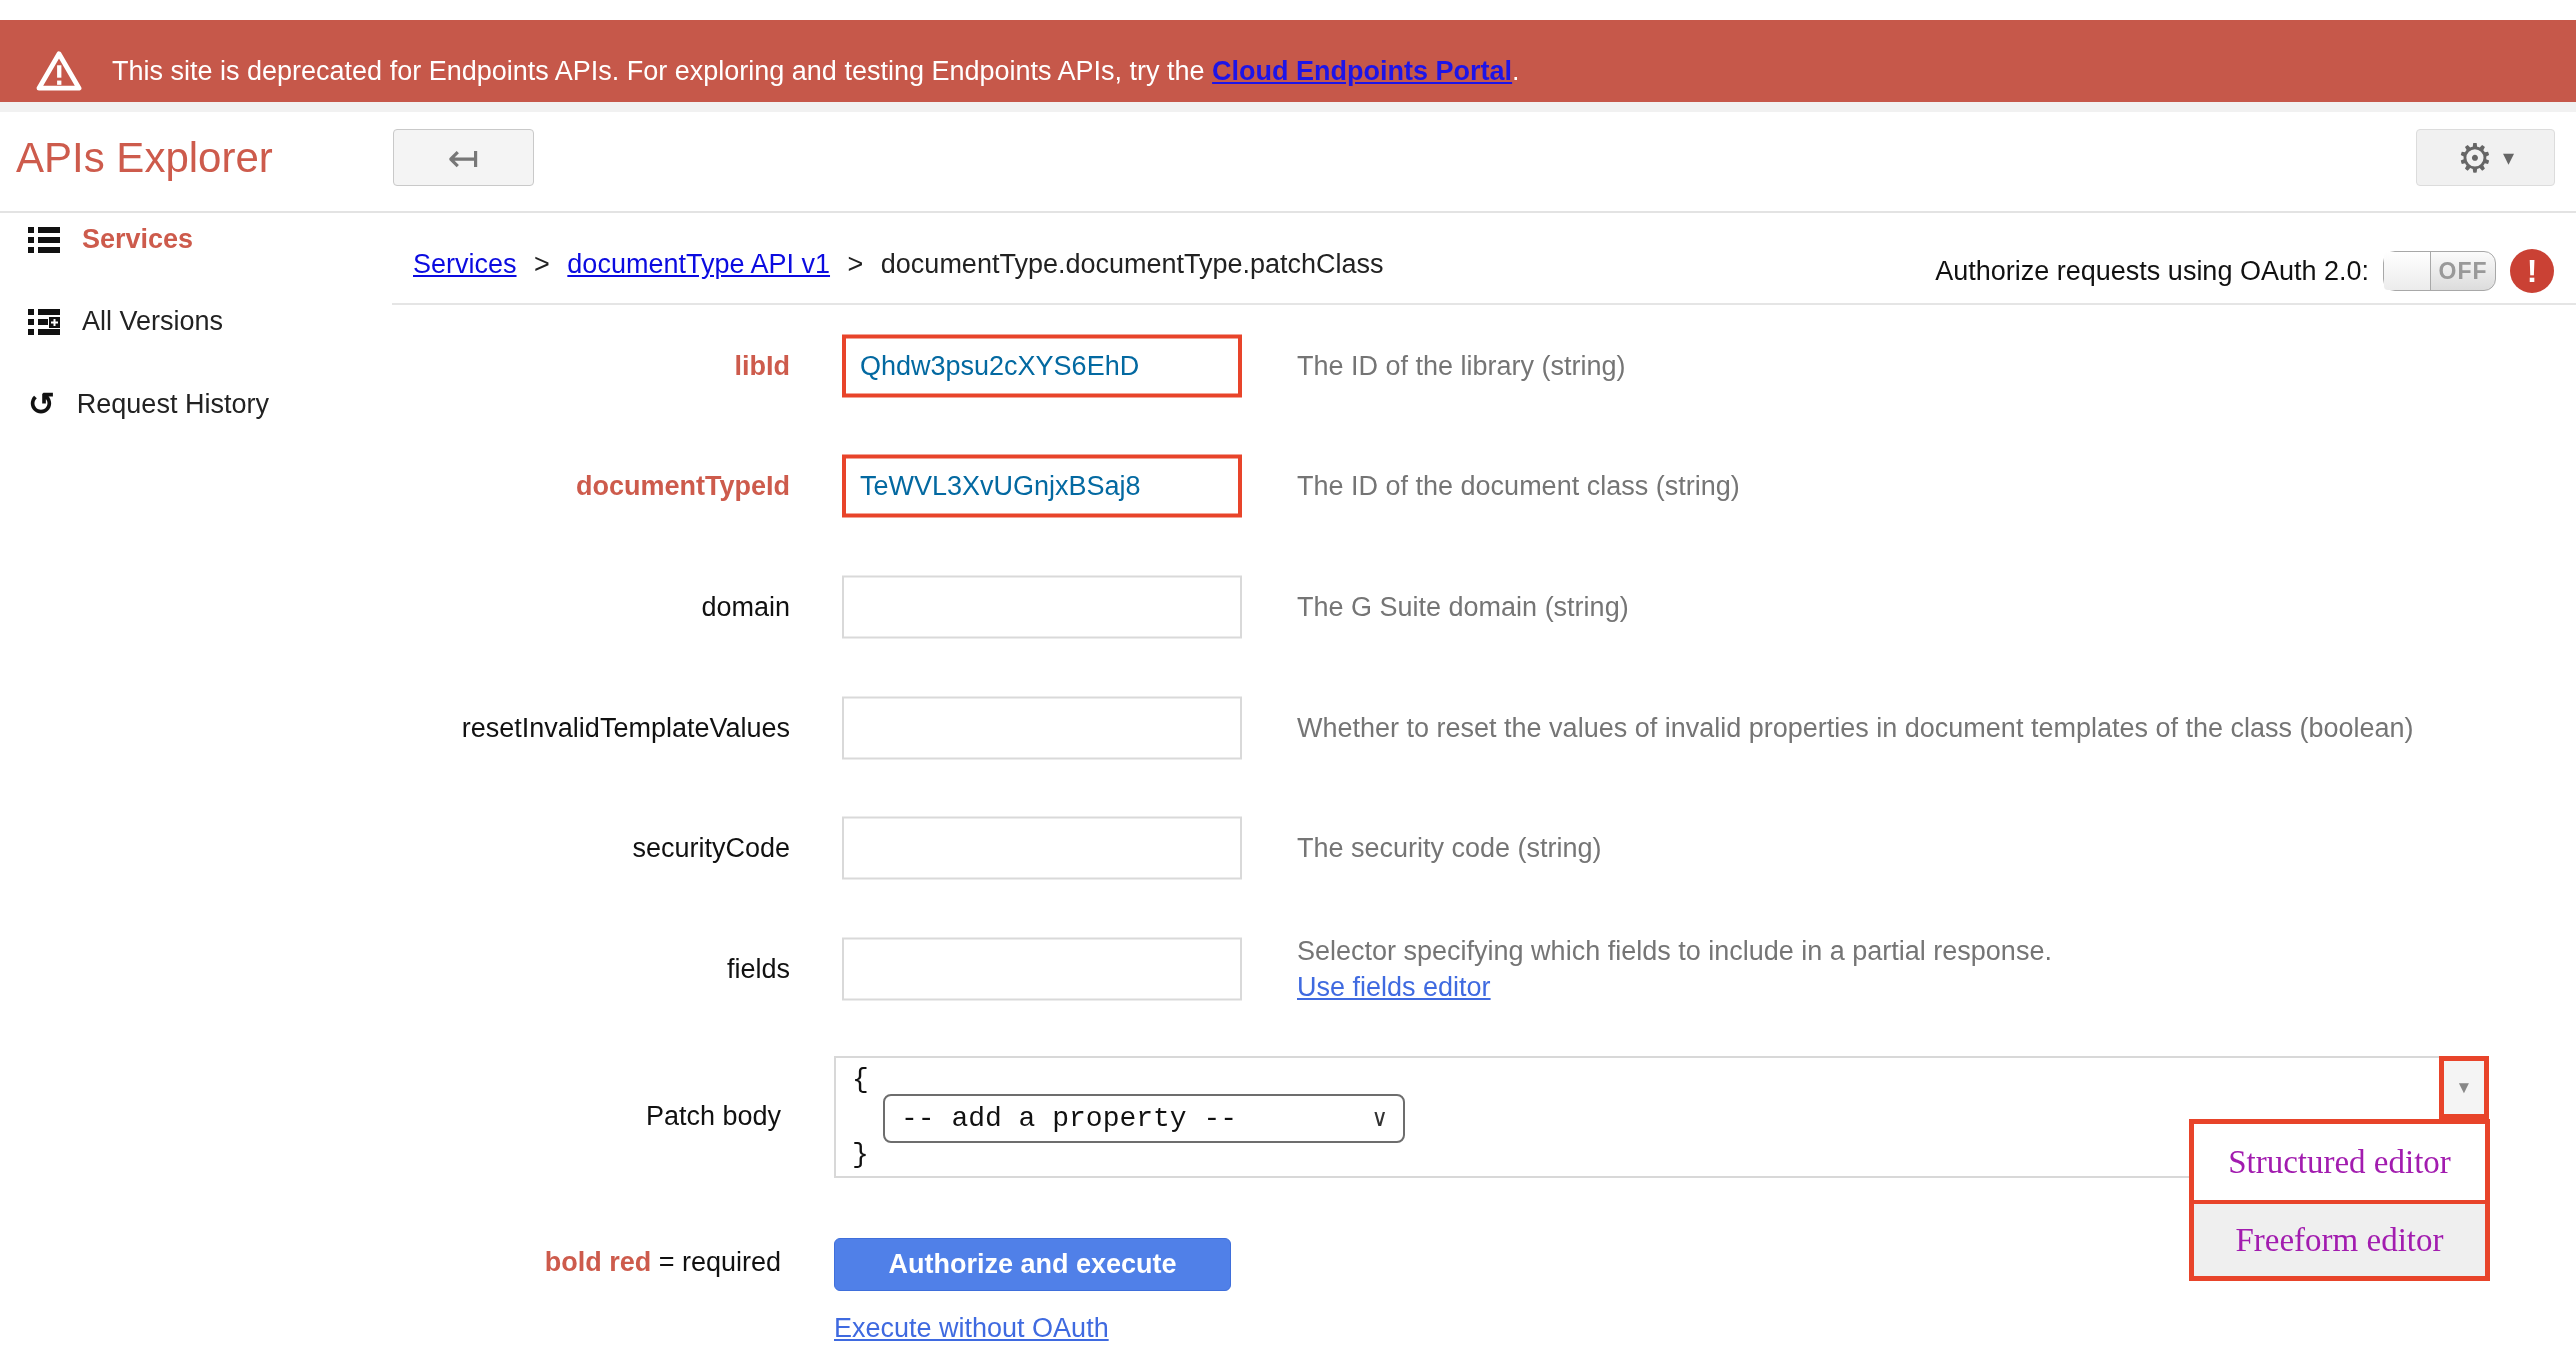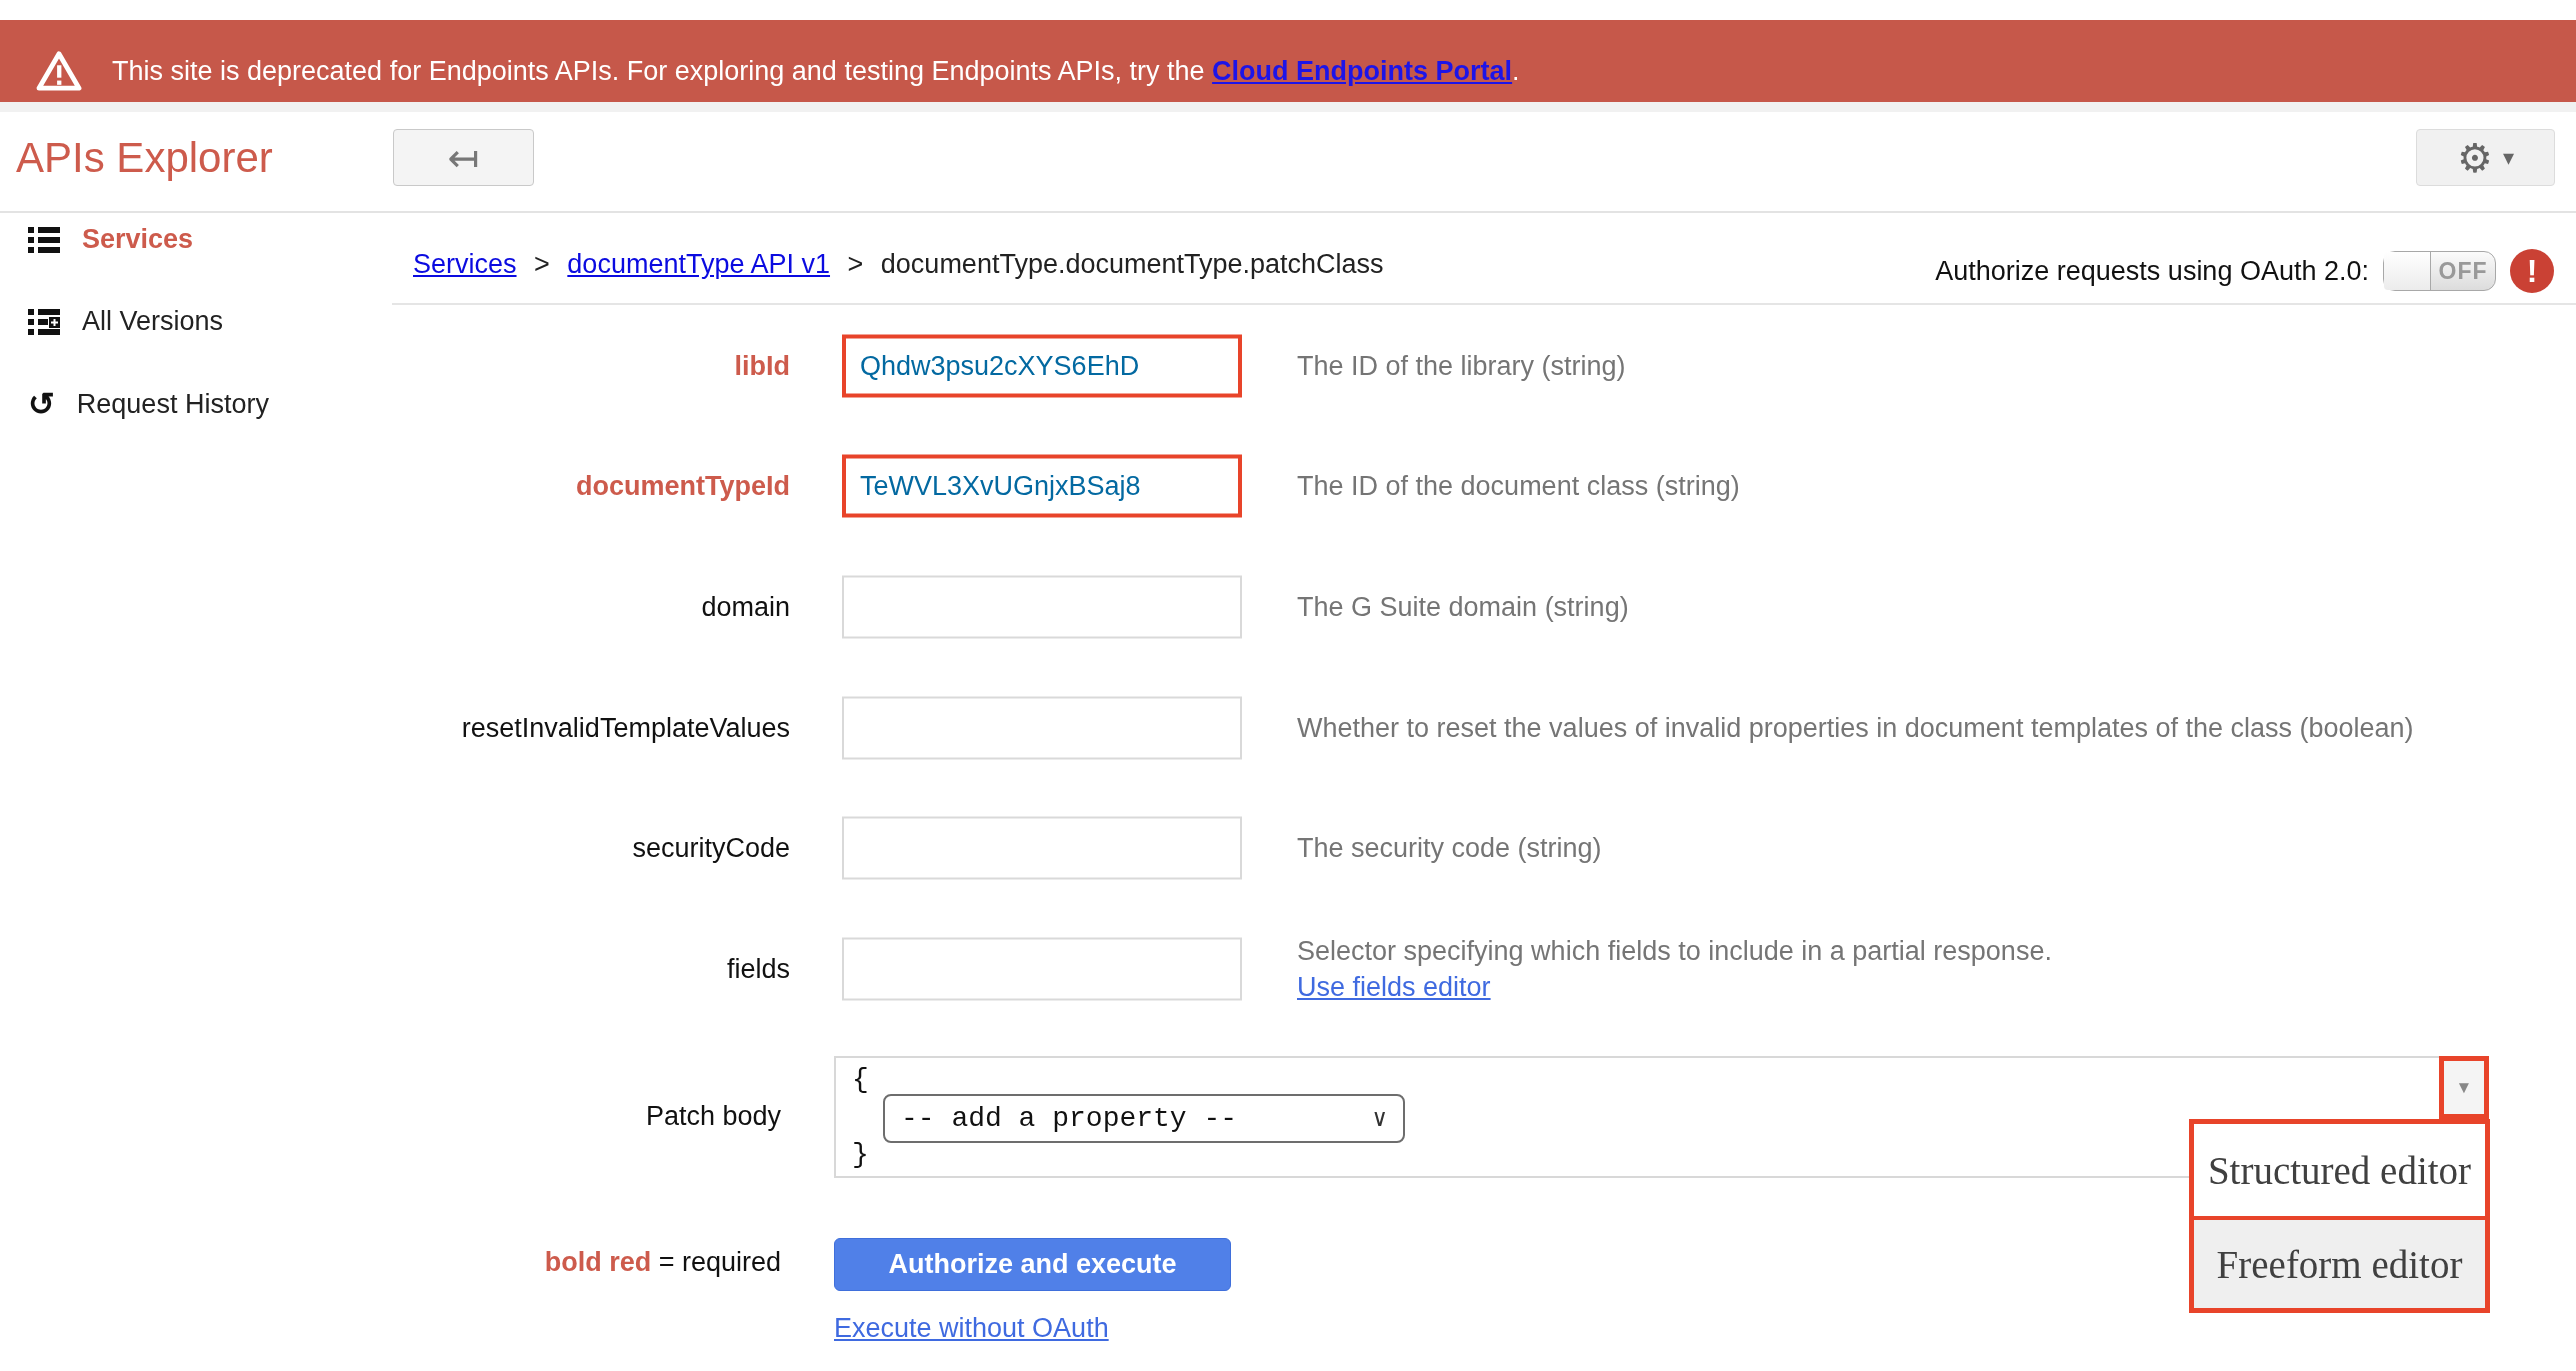--- a/index.html
+++ b/index.html
@@ -82,22 +82,22 @@
                  font-family:"Liberation Mono", monospace; font-size:28px; color:#111; }
   .prop-select .chev { margin-left:auto; font-size:24px; color:#333; }
 
   
   .editor-toggle { position:absolute; left:2439px; top:1056px; width:50px; height:63px;
                    background:#f4f4f4; border:5px solid #e8442a; display:flex;
                    align-items:center; justify-content:center; cursor:pointer; }
   .editor-toggle .tri { font-size:17px; color:#888; }
   .editor-menu { position:absolute; left:2189px; top:1119px; width:301px;
                  border:5px solid #e8442a; background:#fff; }
-  .editor-menu .item { height:92px; display:flex; align-items:center; justify-content:center;
-                       font-family:"Liberation Serif", serif; font-size:39px; color:#404040;
+  .editor-menu .item { height:76px; display:flex; align-items:center; justify-content:center;
+                       font-family:"Liberation Serif", serif; font-size:33px; color:#a21caf;
                        cursor:pointer; background:#fff; }
   .editor-menu .item + .item { border-top:4px solid #e8442a; background:#efefef; }
 
   
   .req-note { position:absolute; left:326px; width:455px; top:1247px; text-align:right;
               font-size:27px; color:#111; }
   .req-note b { color:#cd5b4c; }
   .exec-btn { position:absolute; left:834px; top:1238px; width:397px; height:53px;
               background:#5080e8; border:1px solid #3f6fdb; border-radius:6px;
               color:#fff; font-size:27px; font-weight:bold;

